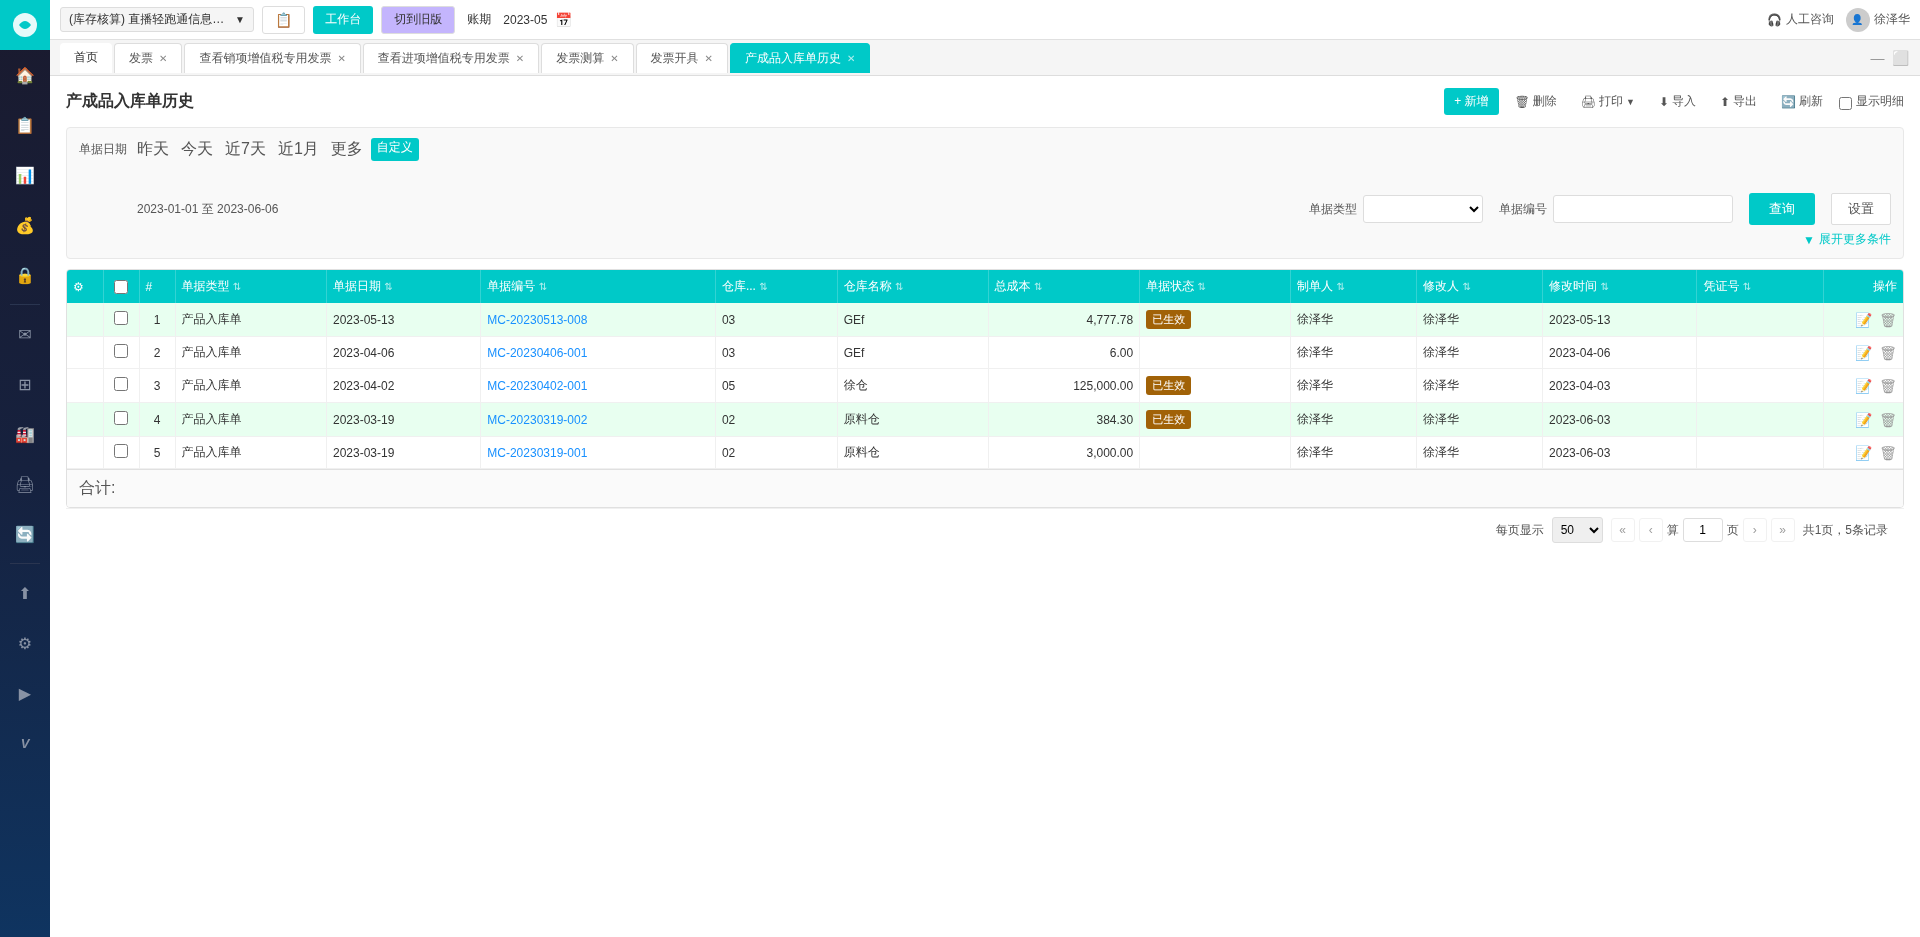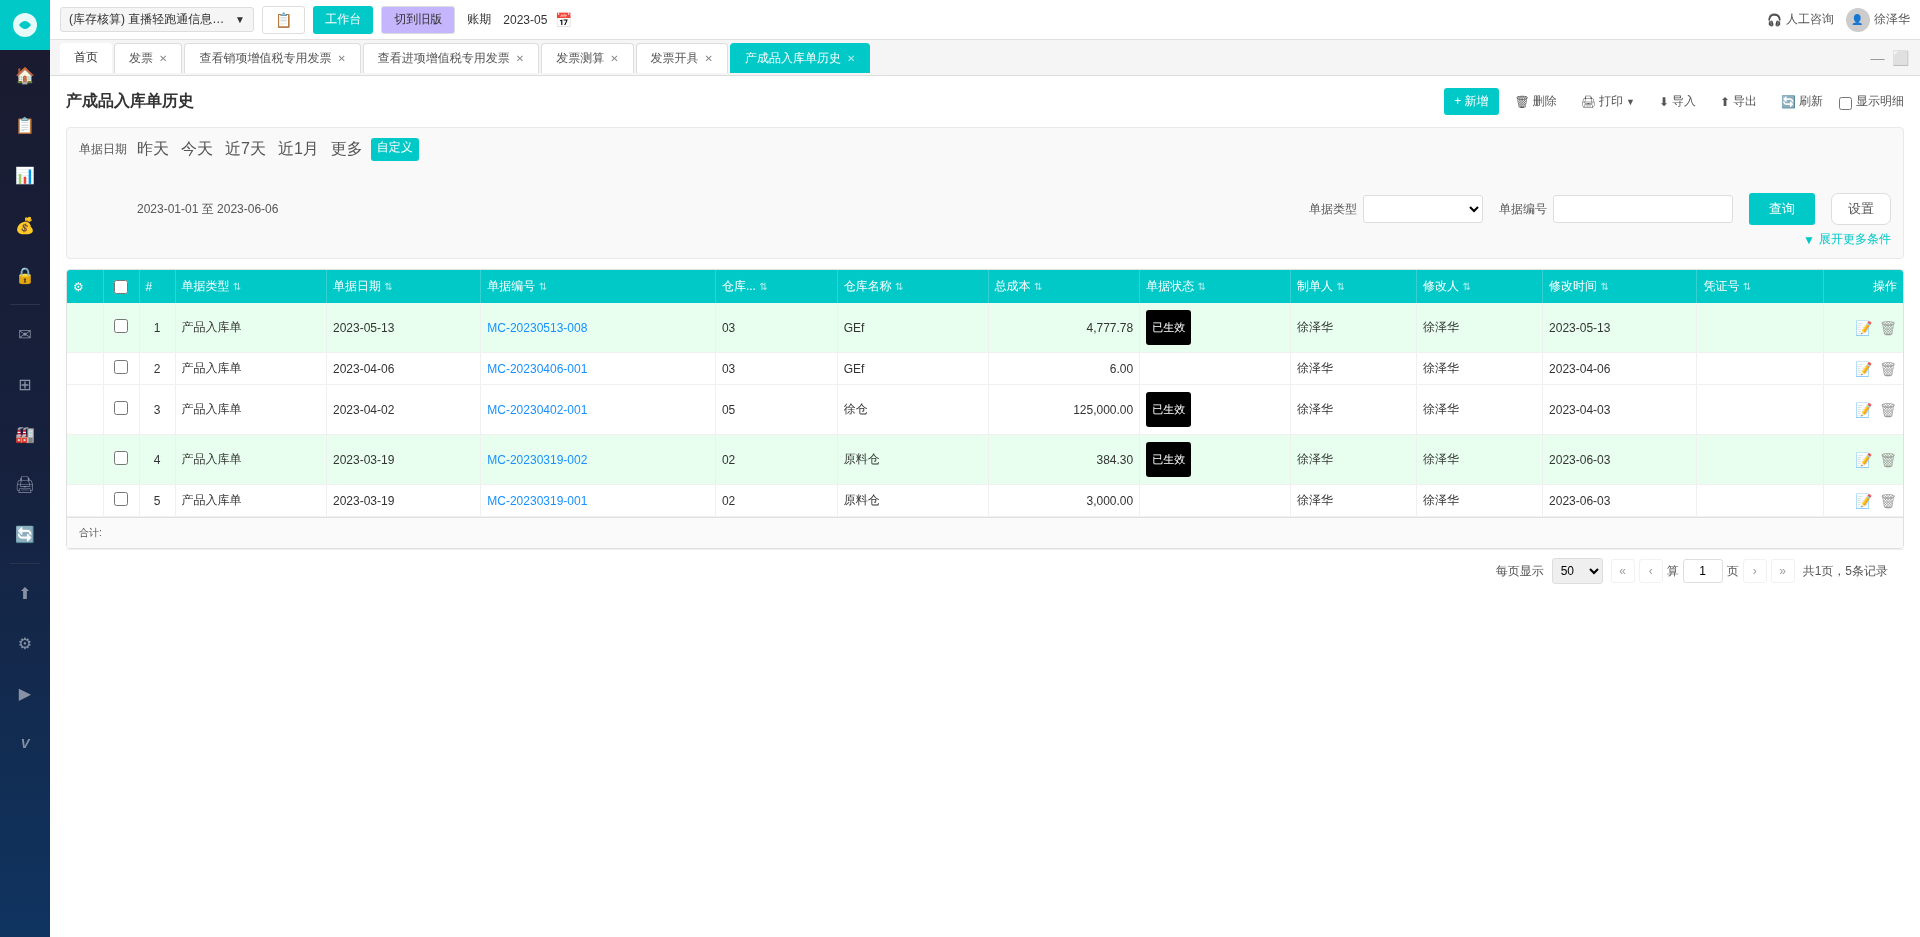--- a/index.html
+++ b/index.html
@@ -56,45 +56,45 @@
     .filter-group { display: flex; align-items: center; gap: 6px; }
     .filter-label { font-size: 12px; color: #555; white-space: nowrap; }
     .filter-date-range { font-size: 12px; color: #555; }
     .filter-quick-btns { display: flex; gap: 4px; }
     .filter-quick-btn { font-size: 16px; color: #555; cursor: pointer; padding: 1px 4px; }
     .filter-custom-btn { font-size: 12px; color: #fff; background: #00c9c8; border-radius: 3px; padding: 1px 6px; cursor: pointer; }
     .filter-select { height: 28px; border: 1px solid #ddd; border-radius: 3px; padding: 0 6px; font-size: 12px; min-width: 120px; background: #fff; }
     .filter-input { height: 28px; border: 1px solid #ddd; border-radius: 3px; padding: 0 6px; font-size: 12px; min-width: 180px; }
     .filter-expand { display: flex; align-items: center; gap: 4px; font-size: 12px; color: #00c9c8; cursor: pointer; margin-left: auto; }
     .query-btn { height: 32px; padding: 0 20px; background: #00c9c8; color: #fff; border: none; border-radius: 3px; font-size: 13px; cursor: pointer; }
-    .reset-btn { height: 32px; padding: 0 16px; background: #fff; color: #555; border: 1px solid #ddd; border-radius: 7px; font-size: 13px; cursor: pointer; }
+    .reset-btn { height: 32px; padding: 0 16px; background: #fff; color: #555; border: 1px solid #ddd; border-radius: 2px; font-size: 13px; cursor: pointer; }
 
     
     .table-container { border: 1px solid #e0e0e0; border-radius: 4px; overflow: hidden; }
     .data-table { width: 100%; border-collapse: collapse; }
     .data-table thead tr { background: #00c9c8; color: #fff; }
     .data-table thead th { padding: 8px 6px; text-align: left; font-size: 12px; font-weight: normal; border-right: 1px solid rgba(255,255,255,0.2); white-space: nowrap; cursor: pointer; }
     .data-table thead th:last-child { border-right: none; }
     .data-table tbody tr { border-bottom: 1px solid #f0f0f0; }
     .data-table tbody tr.highlighted { background: #e8fff0; }
     .data-table tbody td { padding: 7px 6px; font-size: 12px; color: #333; border-right: 1px solid #f0f0f0; }
     .data-table tbody td:last-child { border-right: none; }
     .th-settings { width: 36px; text-align: center; }
     .th-checkbox { width: 36px; text-align: center; }
     .checkbox { width: 14px; height: 14px; cursor: pointer; }
-    .status-badge { display: inline-block; padding: 10px 6px; border-radius: 3px; font-size: 11px; color: #fff; background: #000000; }
+    .status-badge { display: inline-block; padding: 2px 6px; border-radius: 3px; font-size: 11px; color: #fff; background: #a16207; }
     .link-text { color: #1890ff; cursor: pointer; text-decoration: none; }
     .row-num { color: #999; text-align: center; }
     .action-icons { display: flex; gap: 6px; justify-content: flex-end; }
     .action-icon { color: #999; cursor: pointer; font-size: 14px; }
     .sort-icon { font-size: 10px; opacity: 0.7; }
 
     
     .table-footer { display: flex; align-items: center; background: #fafafa; border-top: 1px solid #e0e0e0; padding: 8px 12px; }
-    .footer-label { font-size: 10px; color: #555; }
+    .footer-label { font-size: 16px; color: #555; }
     .footer-total { font-size: 12px; color: #333; font-weight: bold; text-align: center; flex: 1; }
 
     
     .pagination { display: flex; align-items: center; justify-content: flex-end; padding: 8px 16px; gap: 8px; background: #fff; border-top: 1px solid #f0f0f0; }
     .page-size-label { font-size: 12px; color: #555; }
     .page-size-select { height: 26px; border: 1px solid #ddd; border-radius: 3px; padding: 0 4px; font-size: 12px; }
     .page-nav { display: flex; align-items: center; gap: 4px; }
     .page-nav-btn { width: 24px; height: 24px; border: 1px solid #ddd; border-radius: 3px; background: #fff; cursor: pointer; display: flex; align-items: center; justify-content: center; font-size: 12px; }
     .page-nav-btn.disabled { opacity: 0.4; cursor: not-allowed; }
     .page-input { width: 40px; height: 24px; border: 1px solid #ddd; border-radius: 3px; text-align: center; font-size: 12px; }

